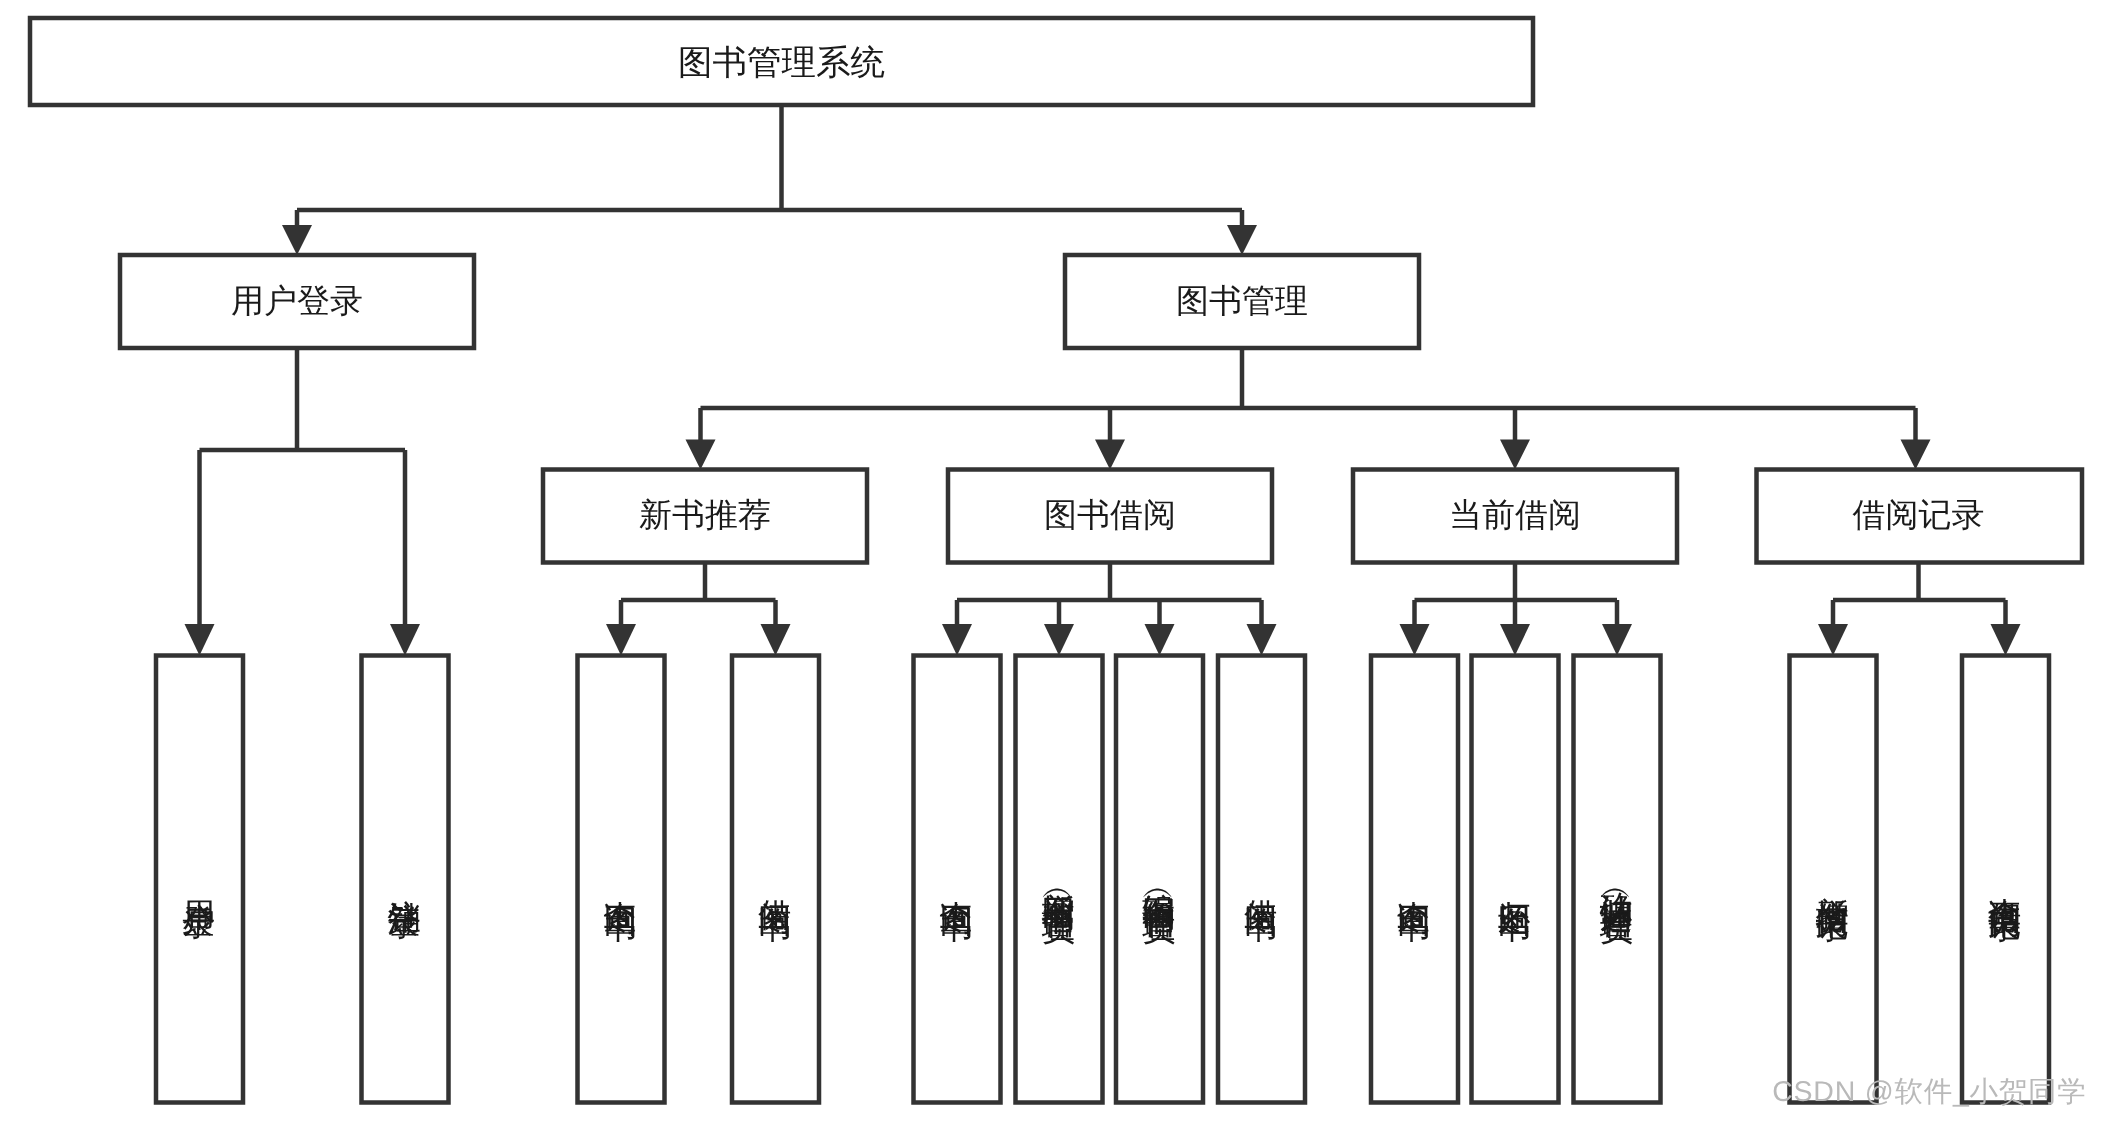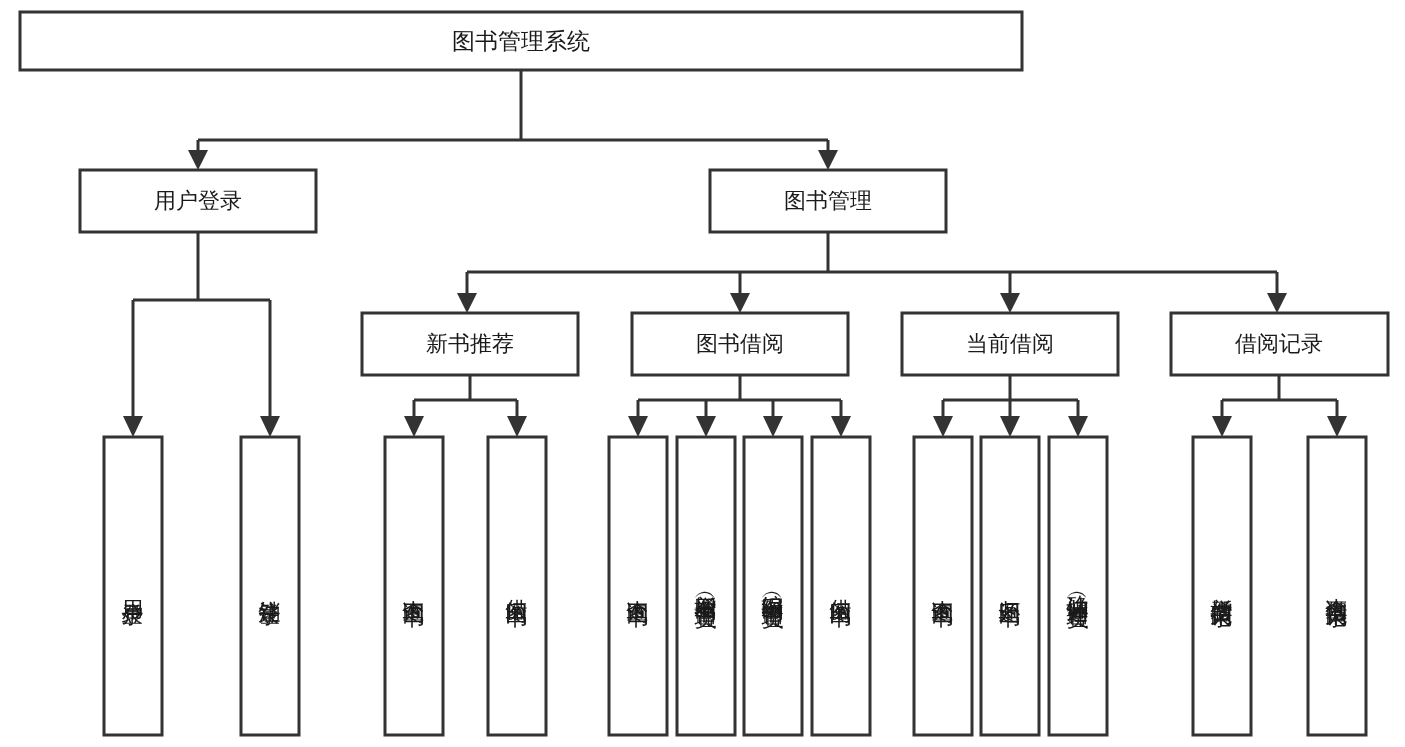--- a/index.html
+++ b/index.html
@@ -230,13 +230,14 @@
   <div class="leaf-label" style="left:744px; top:437px; width:58px; height:298px;">编辑图书（管理员）</div>
   <div class="leaf-label" style="left:812px; top:437px; width:58px; height:298px;">借阅图书</div>
 
   <div class="leaf-label" style="left:914px; top:437px; width:58px; height:298px;">查询图书</div>
   <div class="leaf-label" style="left:981px; top:437px; width:58px; height:298px;">归还图书</div>
   <div class="leaf-label" style="left:1049px; top:437px; width:58px; height:298px;">确认归还（管理员）</div>
 
   <div class="leaf-label" style="left:1193px; top:437px; width:58px; height:298px;">新增借阅记录</div>
   <div class="leaf-label" style="left:1308px; top:437px; width:58px; height:298px;">查询借阅记录</div>
 
+  <div class="watermark">CSDN @软件_小贺同学</div>
 </div>
 
 </body></html>

